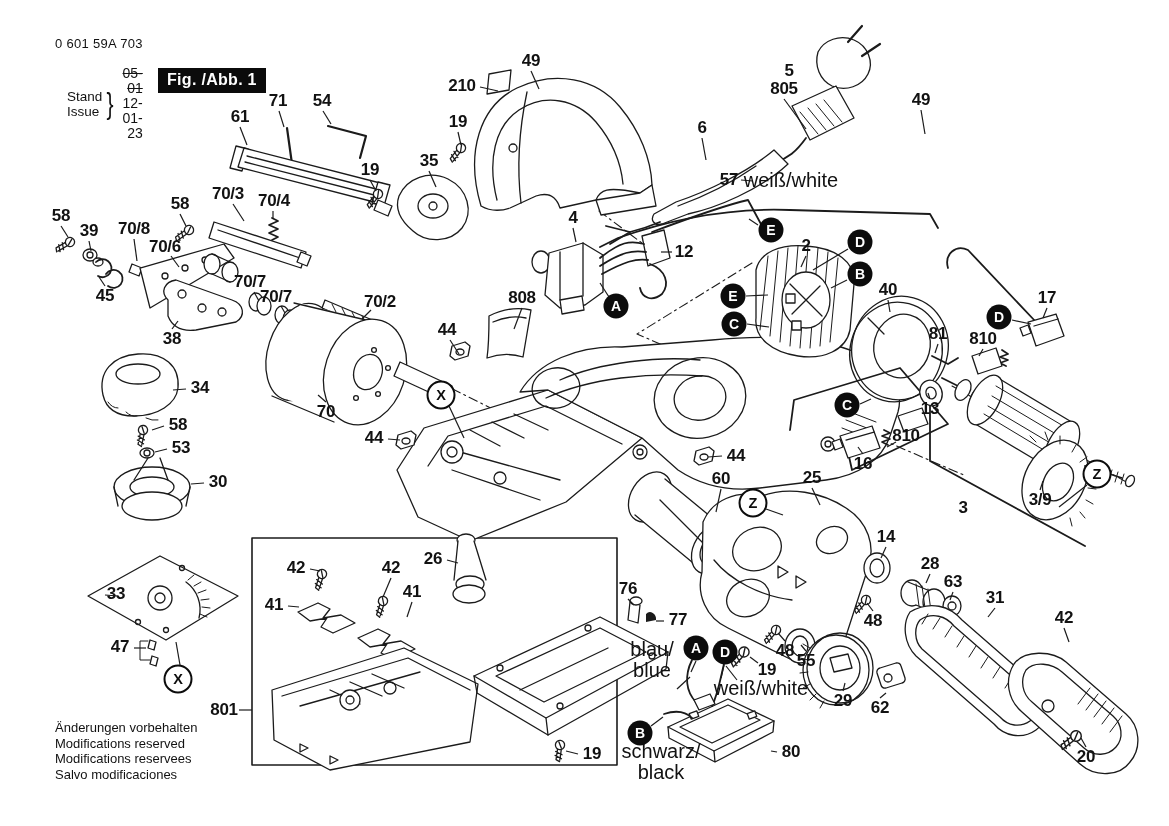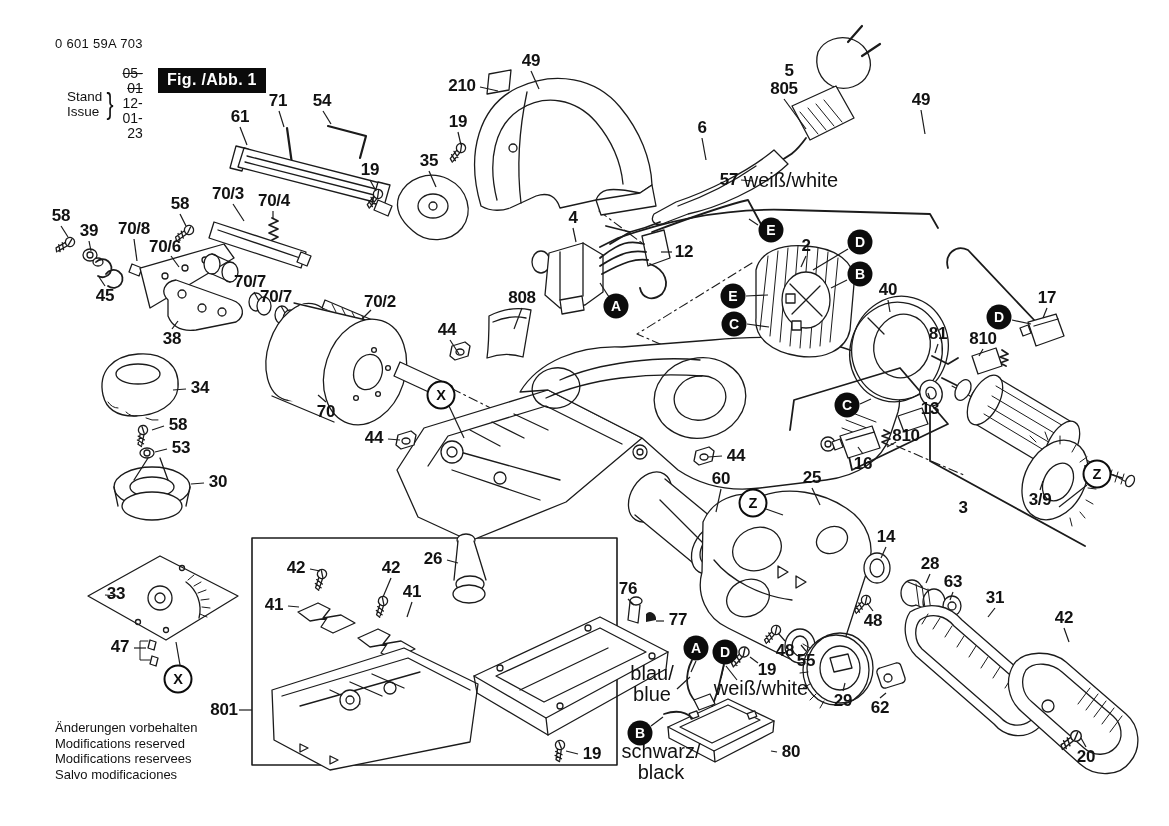--- a/index.html
+++ b/index.html
@@ -545,21 +545,21 @@
       <div class="lbl lbl-part" style="left: 873px; top: 621px;">48</div>
       <div class="lbl lbl-part" style="left: 785px; top: 651px;">48</div>
       <div class="lbl lbl-part" style="left: 767px; top: 670px;">19</div>
       <div class="lbl lbl-part" style="left: 806px; top: 661px;">55</div>
       <div class="lbl lbl-part" style="left: 843px; top: 701px;">29</div>
       <div class="lbl lbl-part" style="left: 880px; top: 708px;">62</div>
       <div class="lbl lbl-part" style="left: 791px; top: 752px;">80</div>
       <div class="lbl lbl-part" style="left: 592px; top: 754px;">19</div>
       <div class="lbl lbl-part" style="left: 1086px; top: 757px;">20</div>
       <div class="lbl lbl-part" style="left: 224px; top: 710px;">801</div>
-      <div class="lbl lbl-color" style="left: 652px; top: 684px;">blau/
+      <div class="lbl lbl-color" style="left: 652px; top: 660px;">blau/
 blue</div>
       <div class="lbl lbl-color" style="left: 761px; top: 688px;">weiß/white</div>
       <div class="lbl lbl-color" style="left: 661px; top: 762px;">schwarz/
 black</div>
       <div class="lbl lbl-badge" style="left: 616px; top: 306px;">A</div>
       <div class="lbl lbl-badge" style="left: 771px; top: 230px;">E</div>
       <div class="lbl lbl-badge" style="left: 733px; top: 296px;">E</div>
       <div class="lbl lbl-badge" style="left: 734px; top: 324px;">C</div>
       <div class="lbl lbl-badge" style="left: 860px; top: 242px;">D</div>
       <div class="lbl lbl-badge" style="left: 860px; top: 274px;">B</div>

